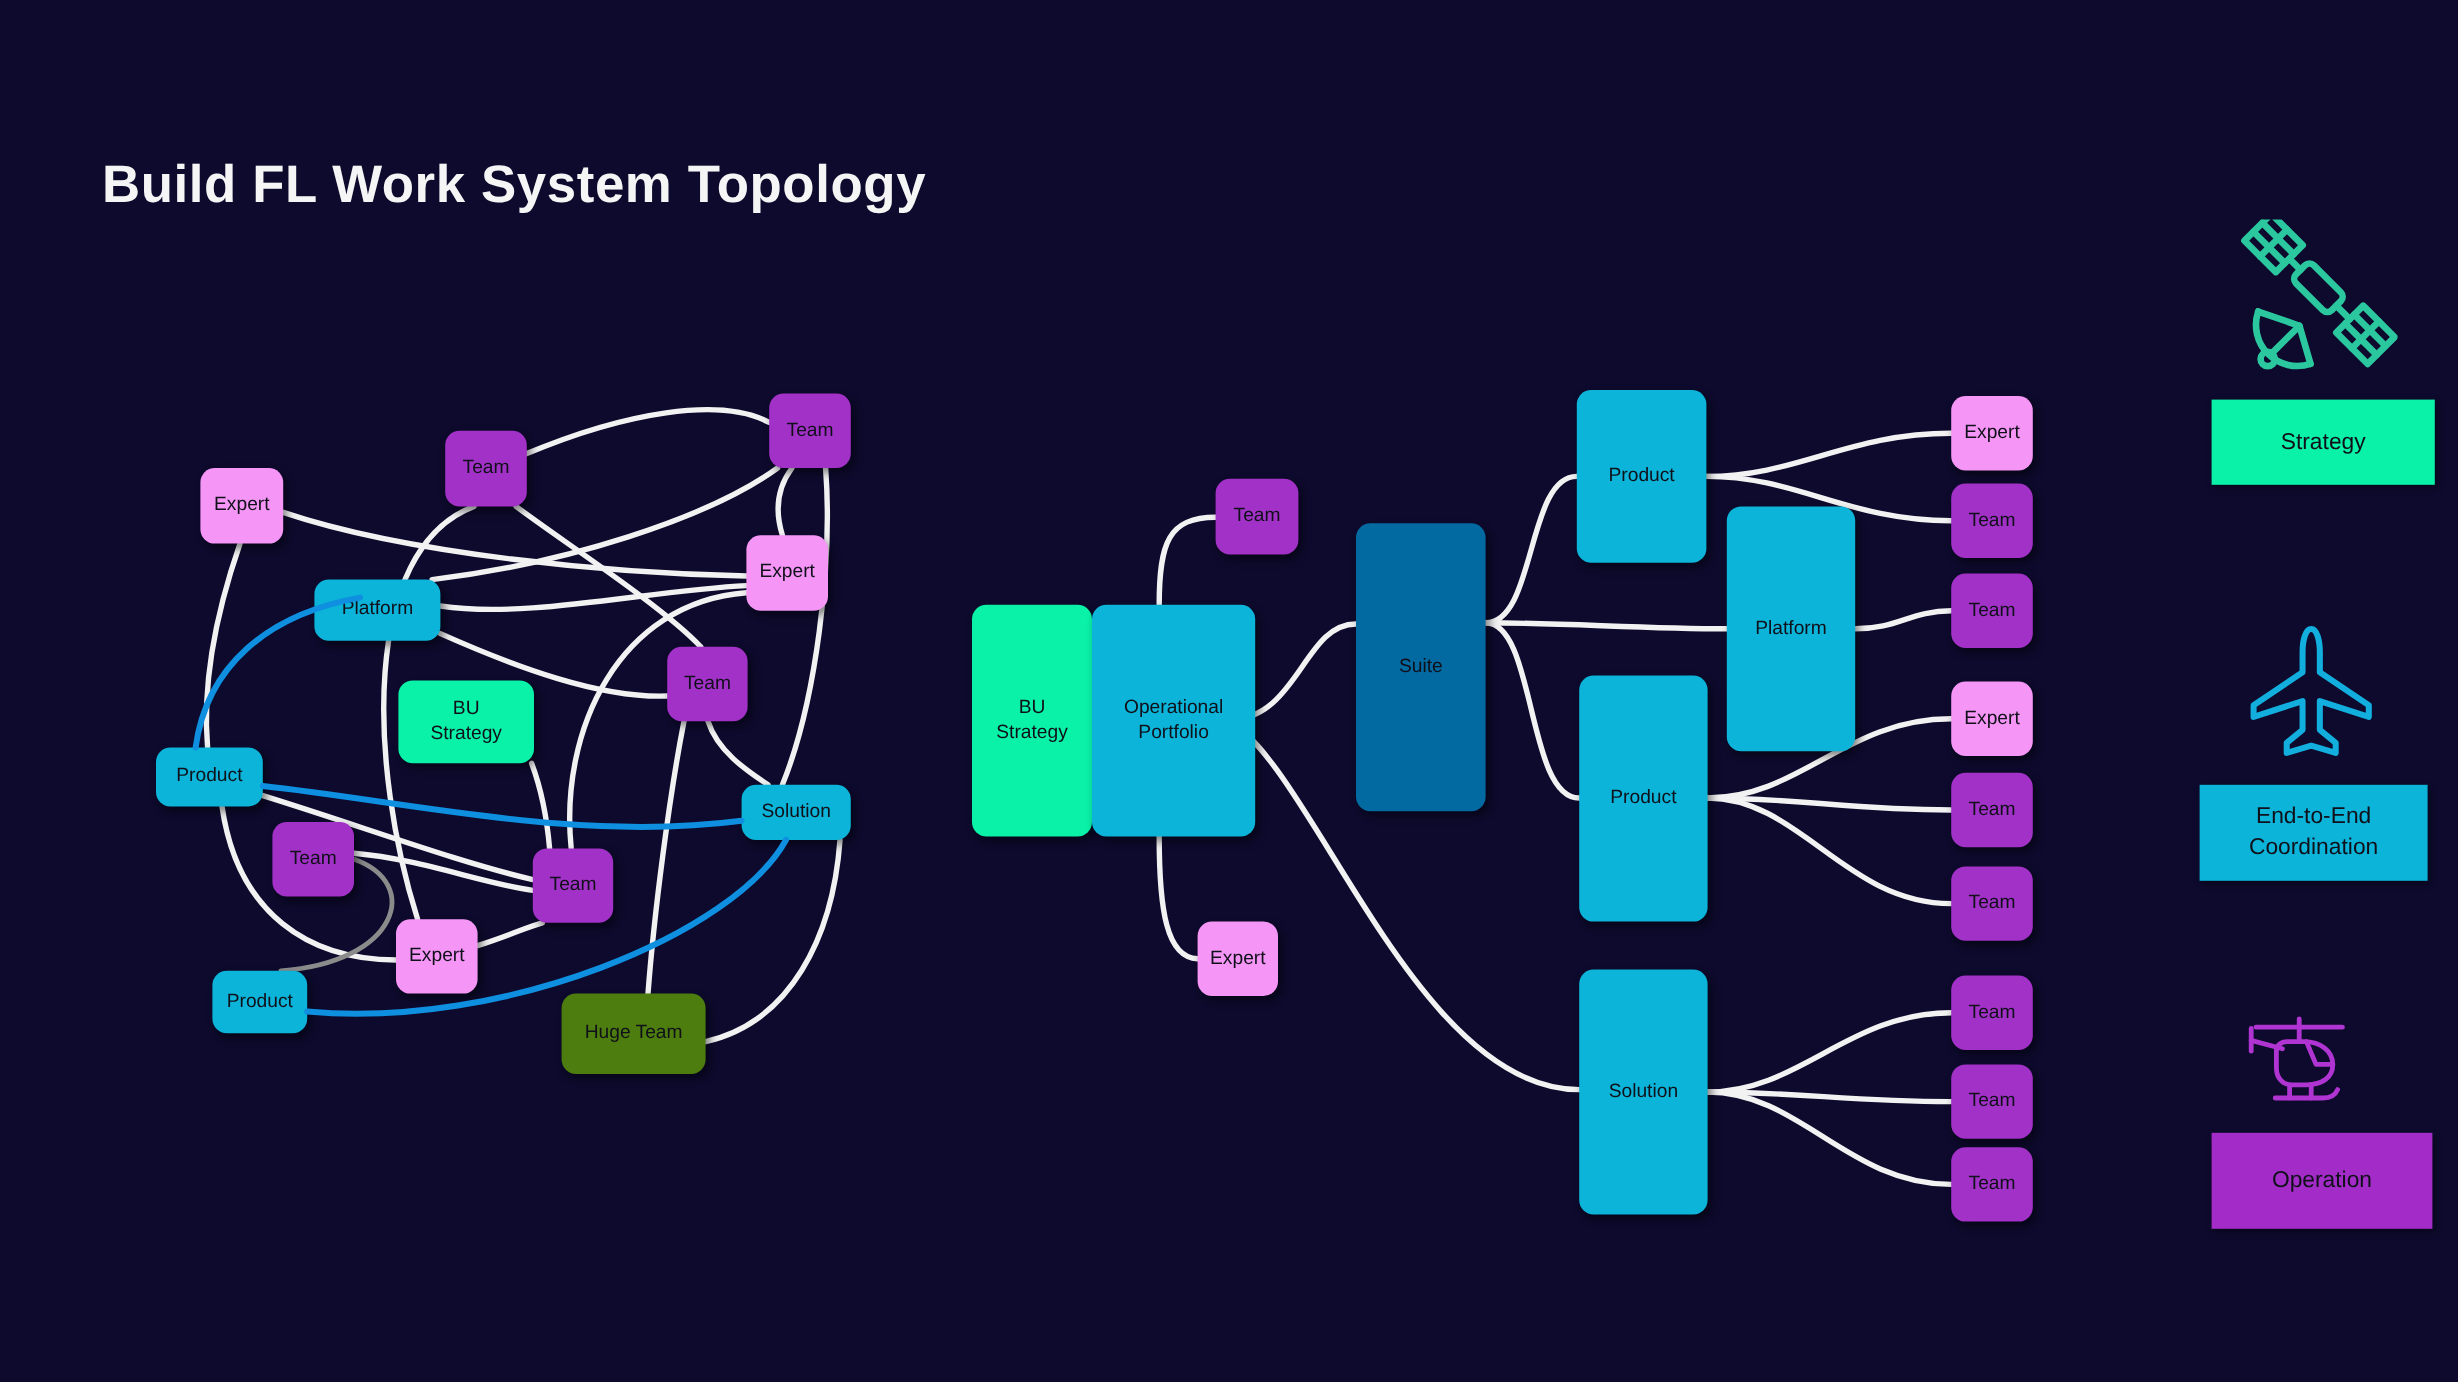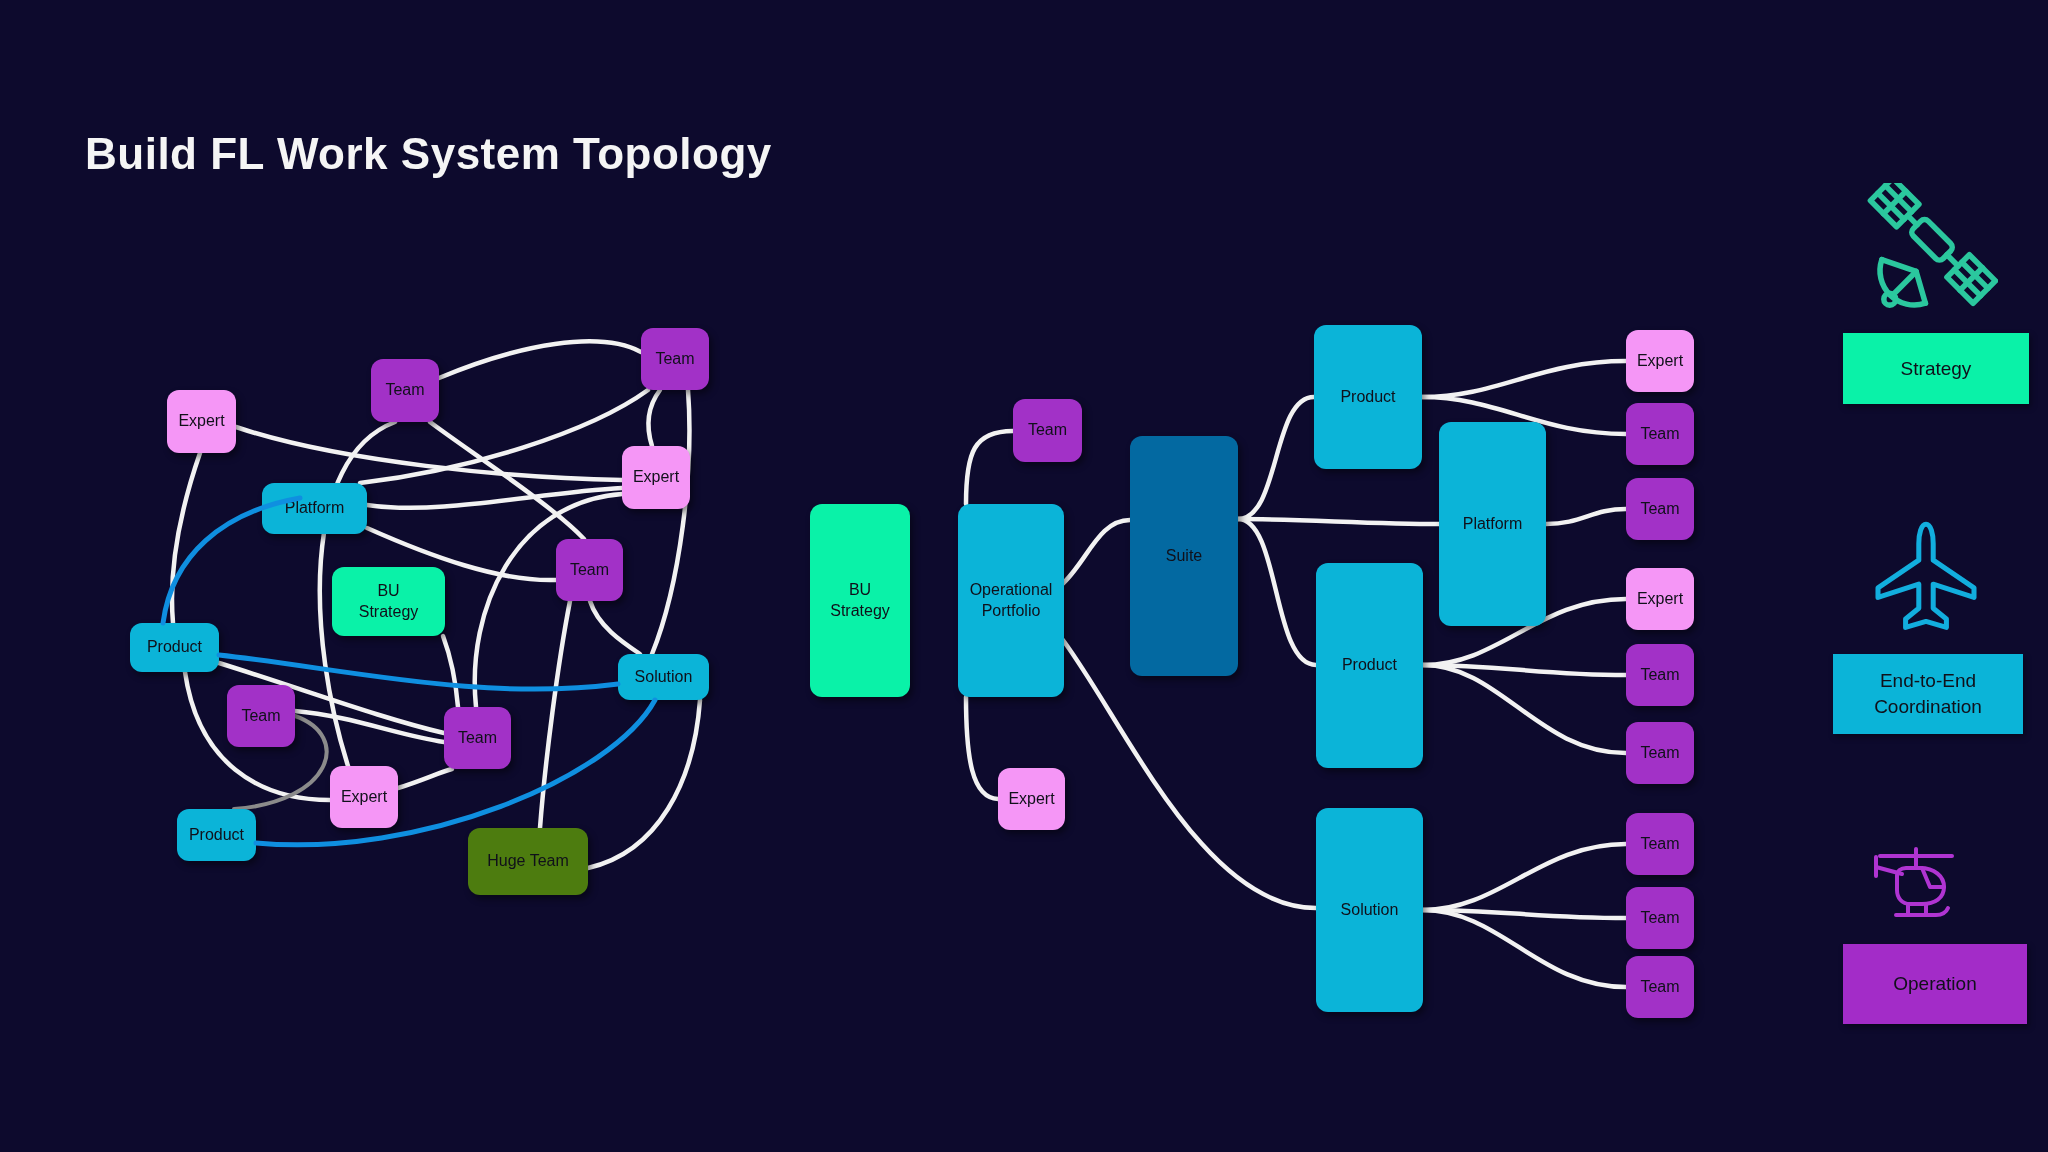--- a/index.html
+++ b/index.html
@@ -84,21 +84,21 @@
       <div class="node" style="left: 130px; top: 623px; width: 89px; height: 49px; background: rgb(11, 180, 216);">Product</div>
       <div class="node" style="left: 618px; top: 654px; width: 91px; height: 46px; background: rgb(11, 180, 216);">Solution</div>
       <div class="node" style="left: 227px; top: 685px; width: 68px; height: 62px; background: rgb(162, 49, 199);">Team</div>
       <div class="node" style="left: 444px; top: 707px; width: 67px; height: 62px; background: rgb(162, 49, 199);">Team</div>
       <div class="node" style="left: 330px; top: 766px; width: 68px; height: 62px; background: rgb(245, 150, 246);">Expert</div>
       <div class="node" style="left: 177px; top: 809px; width: 79px; height: 52px; background: rgb(11, 180, 216);">Product</div>
       <div class="node" style="left: 468px; top: 828px; width: 120px; height: 67px; background: #4d7c0f;">Huge Team</div>
       <div class="node" style="left: 1013px; top: 399px; width: 69px; height: 63px; background: rgb(162, 49, 199);">Team</div>
       <div class="node" style="left: 810px; top: 504px; width: 100px; height: 193px; background: rgb(10, 242, 168);">BU
 Strategy</div>
-      <div class="node" style="left: 910px; top: 504px; width: 106px; height: 193px; background: rgb(11, 180, 216); margin-left: 48px;">Operational
+      <div class="node" style="left: 910px; top: 504px; width: 136px; height: 193px; background: rgb(11, 180, 216);">Operational
 Portfolio</div>
       <div class="node" style="left: 1130px; top: 417px; width: 108px; height: 240px; background: #0369a1; margin-top: 19px;">Suite</div>
       <div class="node" style="left: 998px; top: 768px; width: 67px; height: 62px; background: rgb(245, 150, 246);">Expert</div>
       <div class="node" style="left: 1314px; top: 325px; width: 108px; height: 144px; background: rgb(11, 180, 216);">Product</div>
       <div class="node" style="left: 1439px; top: 422px; width: 107px; height: 204px; background: rgb(11, 180, 216);">Platform</div>
       <div class="node" style="left: 1316px; top: 563px; width: 107px; height: 205px; background: rgb(11, 180, 216);">Product</div>
       <div class="node" style="left: 1316px; top: 808px; width: 107px; height: 204px; background: rgb(11, 180, 216);">Solution</div>
       <div class="node" style="left: 1626px; top: 330px; width: 68px; height: 62px; background: rgb(245, 150, 246);">Expert</div>
       <div class="node" style="left: 1626px; top: 403px; width: 68px; height: 62px; background: rgb(162, 49, 199);">Team</div>
       <div class="node" style="left: 1626px; top: 478px; width: 68px; height: 62px; background: rgb(162, 49, 199);">Team</div>

